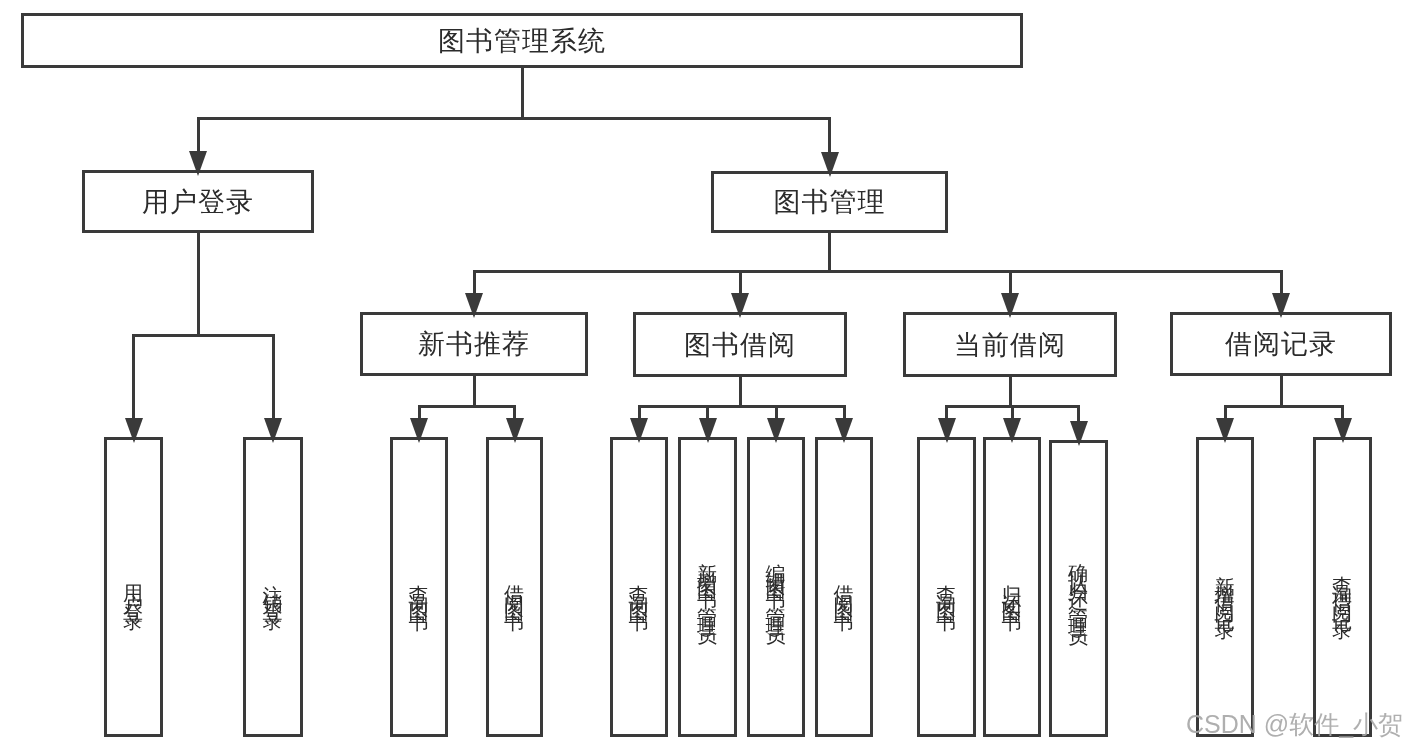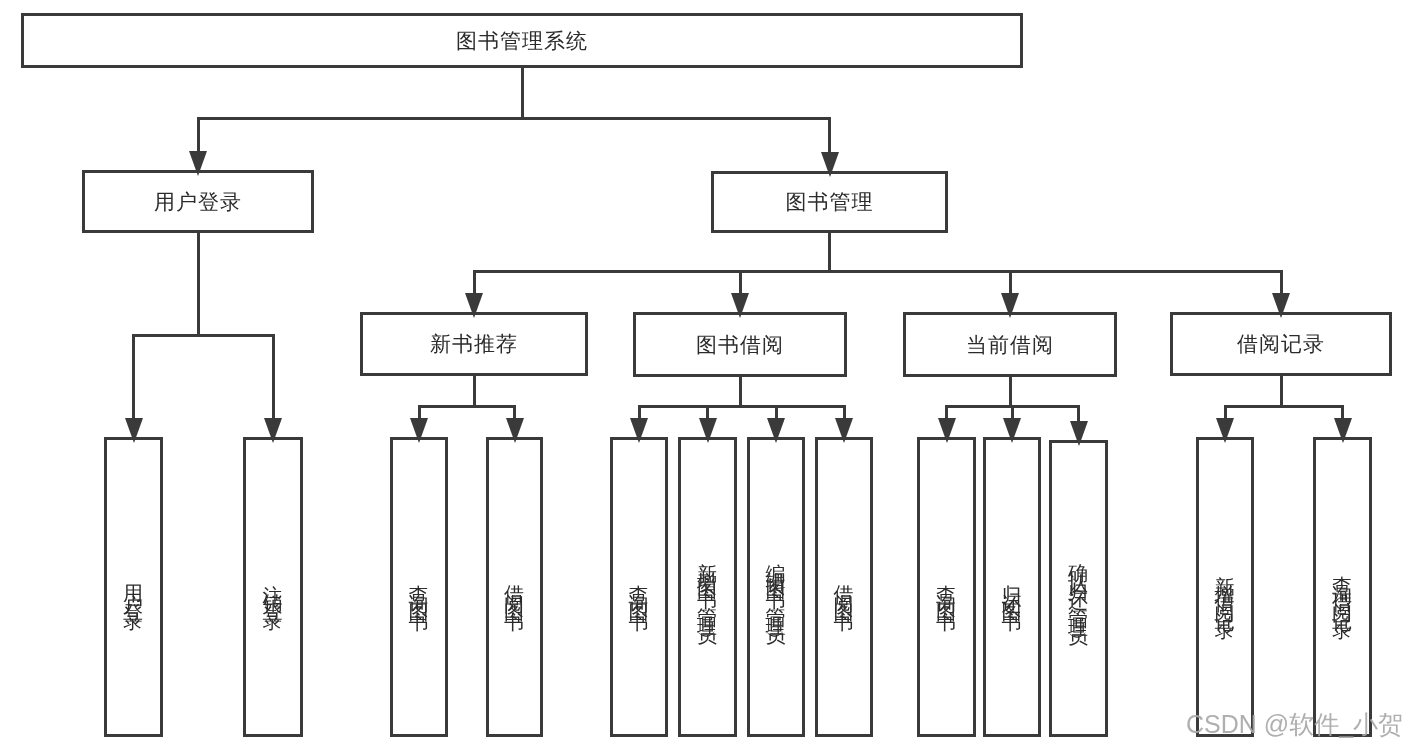--- a/index.html
+++ b/index.html
@@ -14,21 +14,21 @@
   .node {
     position: absolute;
     background: #ffffff;
     border: 3px solid #3a3a3a;
     box-sizing: border-box;
     display: flex;
     align-items: center;
     justify-content: center;
   }
   .node.horiz .lbl {
-    font-size: 21px;
+    font-size: 27px;
     color: #2b2b2b;
     letter-spacing: 1px;
     white-space: nowrap;
   }
   .node.vert .lbl {
     writing-mode: vertical-rl;
     text-orientation: mixed;
     font-size: 20px;
     line-height: 1;
     letter-spacing: 9px;

